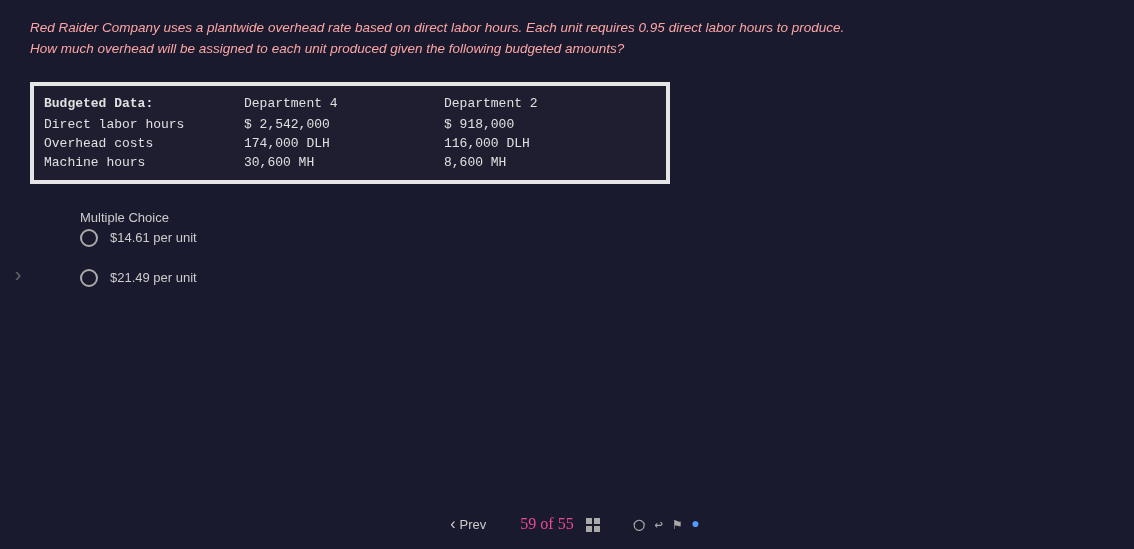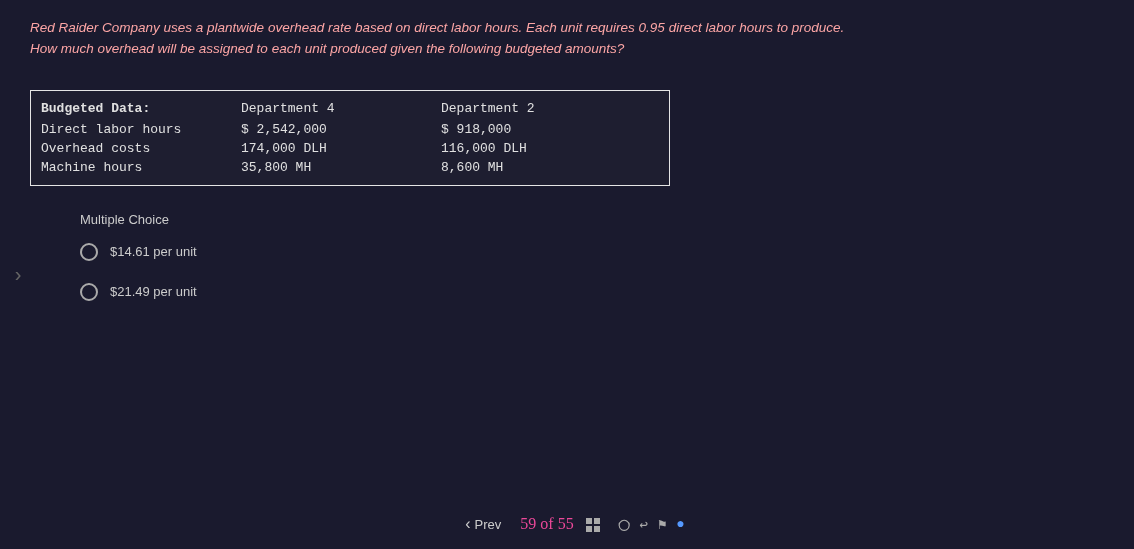--- a/index.html
+++ b/index.html
@@ -33,24 +33,23 @@
       margin-bottom: 22px;
       font-family: Arial, sans-serif;
       font-style: italic;
     }
 
     .data-table-section {
       display: flex;
       flex-direction: row;
       margin-bottom: 10px;
       padding: 10px 0 10px 10px;
-      border: 1px solid #e5e5e5;
+      border: 4px solid #e5e5e5;
       background-color: #1e1e30;
       max-width: 640px;
-      margin-top: 8px;
     }
 
     .budgeted-labels {
       display: flex;
       flex-direction: column;
       gap: 4px;
       min-width: 200px;
       font-size: 13px;
       font-family: 'Courier New', Courier, monospace;
     }
@@ -82,21 +81,21 @@
 
     .multiple-choice-section {
       margin-top: 16px;
       margin-left: 50px;
     }
 
     .multiple-choice-label {
       font-size: 13px;
       font-family: Arial, sans-serif;
       color: #ccc;
-      margin-bottom: 16px;
+      margin-bottom: 4px;
     }
 
     .choice-item {
       display: flex;
       align-items: center;
       gap: 12px;
       margin-bottom: 22px;
     }
 
     .radio-circle {
@@ -116,21 +115,21 @@
     }
 
     .bottom-bar {
       position: absolute;
       bottom: 8px;
       left: 16px;
       right: 0;
       display: flex;
       align-items: center;
       justify-content: center;
-      gap: 19px;
+      gap: 34px;
       padding: 6px 30px;
     }
 
     .prev-btn {
       font-size: 13px;
       color: #ccc;
       font-family: Arial, sans-serif;
       cursor: pointer;
       display: flex;
       align-items: center;
@@ -188,21 +187,21 @@
       <div>Overhead costs</div>
       <div>Machine hours</div>
     </div>
 
     <div class="dept-columns">
 
       <div class="dept-col">
         <div class="dept-header">Department 4</div>
         <div>$ 2,542,000</div>
         <div>174,000 DLH</div>
-        <div>35,800 MH</div>
+        <div>30,600 MH</div>
       </div>
 
       <div class="dept-col">
         <div class="dept-header">Department 2</div>
         <div>$ 918,000</div>
         <div>116,000 DLH</div>
         <div>8,600 MH</div>
       </div>
     </div>
   </div>

